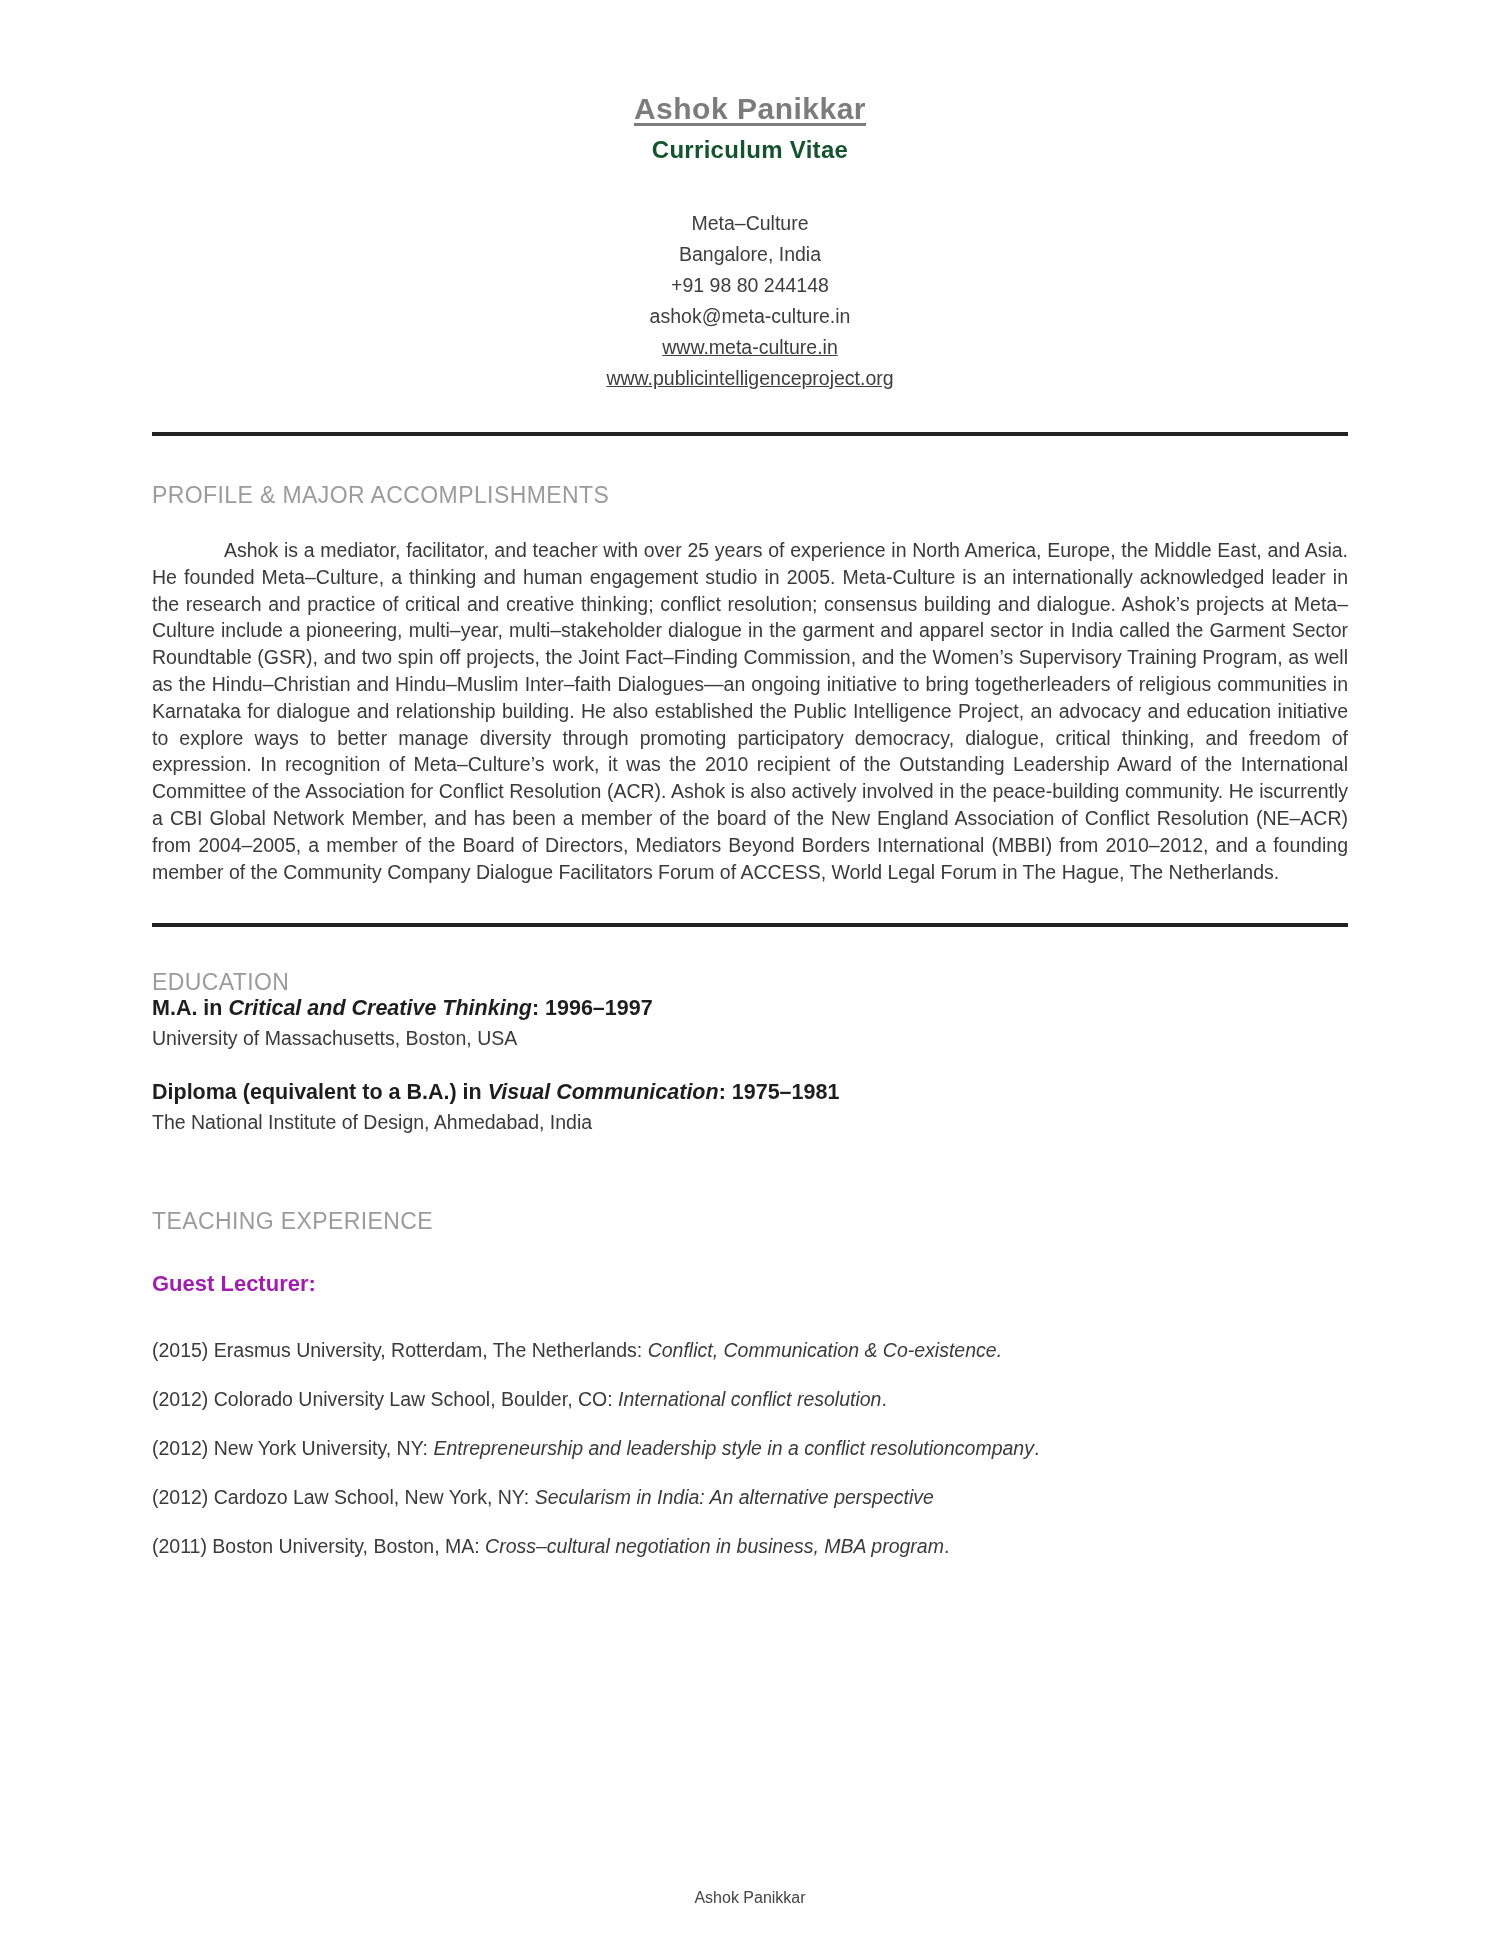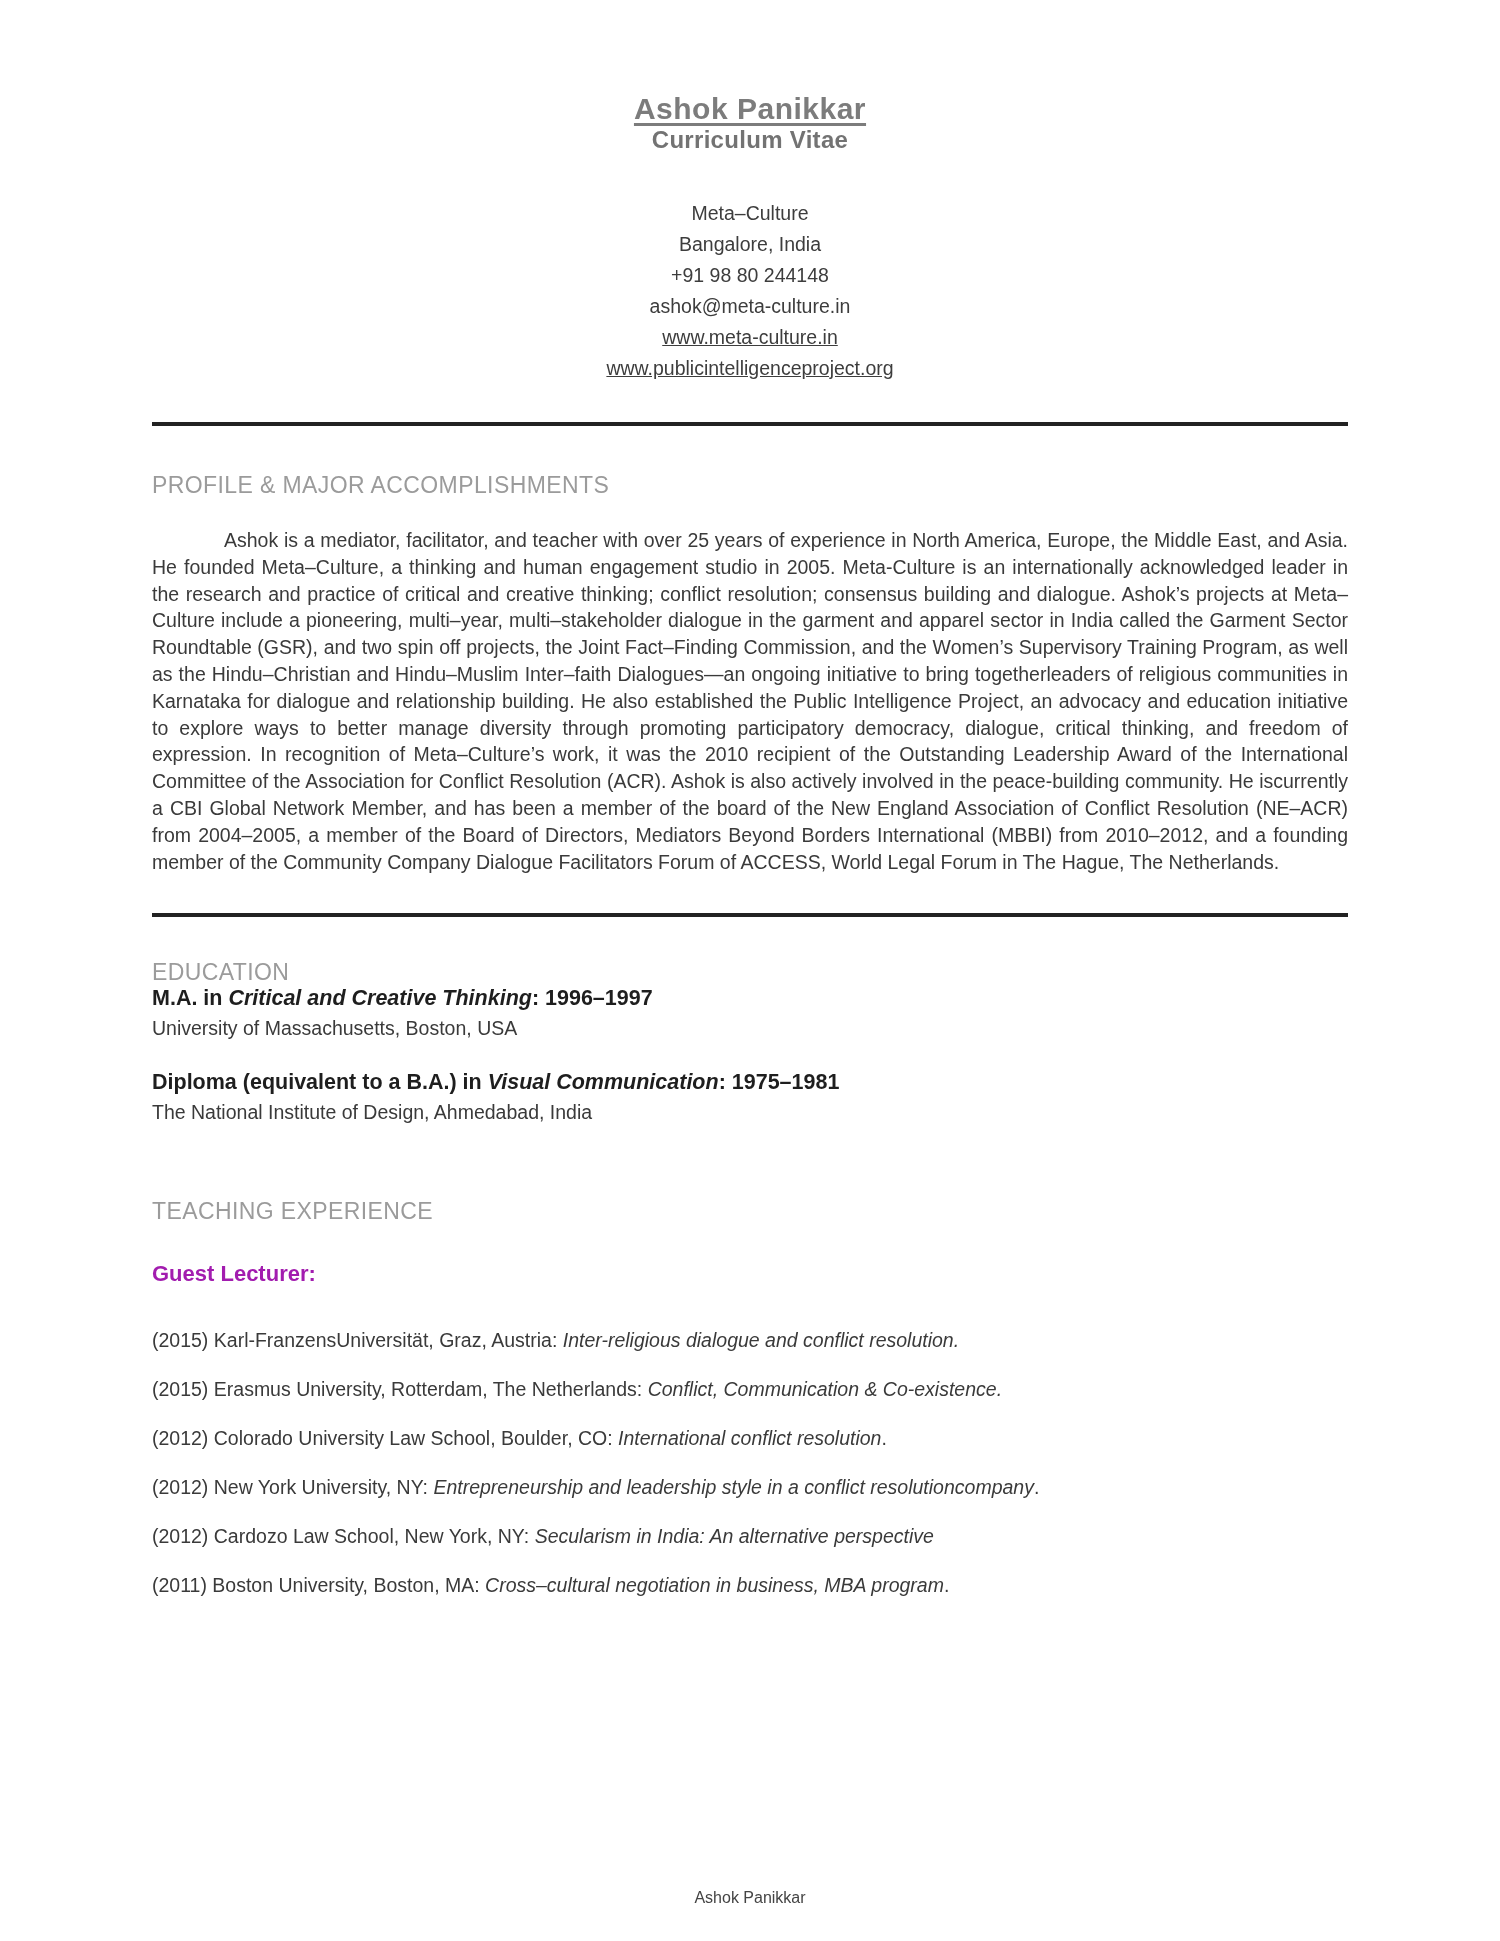--- a/index.html
+++ b/index.html
@@ -21,21 +21,22 @@
     font-size: 30px;
     font-weight: bold;
     color: #7c7c7c;
     letter-spacing: 0.5px;
     text-decoration: underline;
     text-underline-offset: 4px;
   }
   .cv-subtitle {
     font-size: 24px;
     font-weight: bold;
-    color: #737373;
+    color: #14532d;
+    margin-top: 10px;
     letter-spacing: 0.3px;
   }
   .contact-block {
     margin-top: 44px;
     font-size: 19.5px;
     line-height: 31px;
     color: #3d3d3d;
   }
   .contact-line { }
   .contact-link { text-decoration: underline; cursor: pointer; }
@@ -142,21 +143,20 @@
       <p class="degree-title"><span>Diploma (equivalent to a B.A.) in </span><em>Visual Communication</em><span>: 1975–1981</span></p>
       <p class="institution">The National Institute of Design, Ahmedabad, India</p>
     </div>
   </section>
 
   <section>
     <h3 class="section-heading teaching-heading">TEACHING EXPERIENCE</h3>
     <h4 class="sub-heading">Guest Lecturer:</h4>
 
     <div class="lectures">
-      <p class="lecture"><span>(2015) Karl-FranzensUniversität, Graz, Austria: </span><em>Inter-religious dialogue and conflict resolution.</em><span></span></p>
       <p class="lecture"><span>(2015) Erasmus University, Rotterdam, The Netherlands: </span><em>Conflict, Communication &amp; Co-existence.</em><span></span></p>
       <p class="lecture"><span>(2012) Colorado University Law School, Boulder, CO: </span><em>International conflict resolution</em><span>.</span></p>
       <p class="lecture"><span>(2012) New York University, NY: </span><em>Entrepreneurship and leadership style in a conflict resolutioncompany</em><span>.</span></p>
       <p class="lecture"><span>(2012) Cardozo Law School, New York, NY: </span><em>Secularism in India: An alternative perspective</em><span></span></p>
       <p class="lecture"><span>(2011) Boston University, Boston, MA: </span><em>Cross–cultural negotiation in business, MBA program</em><span>.</span></p>
     </div>
   </section>
 
   <footer class="page-footer">
     <span>Ashok Panikkar</span>

